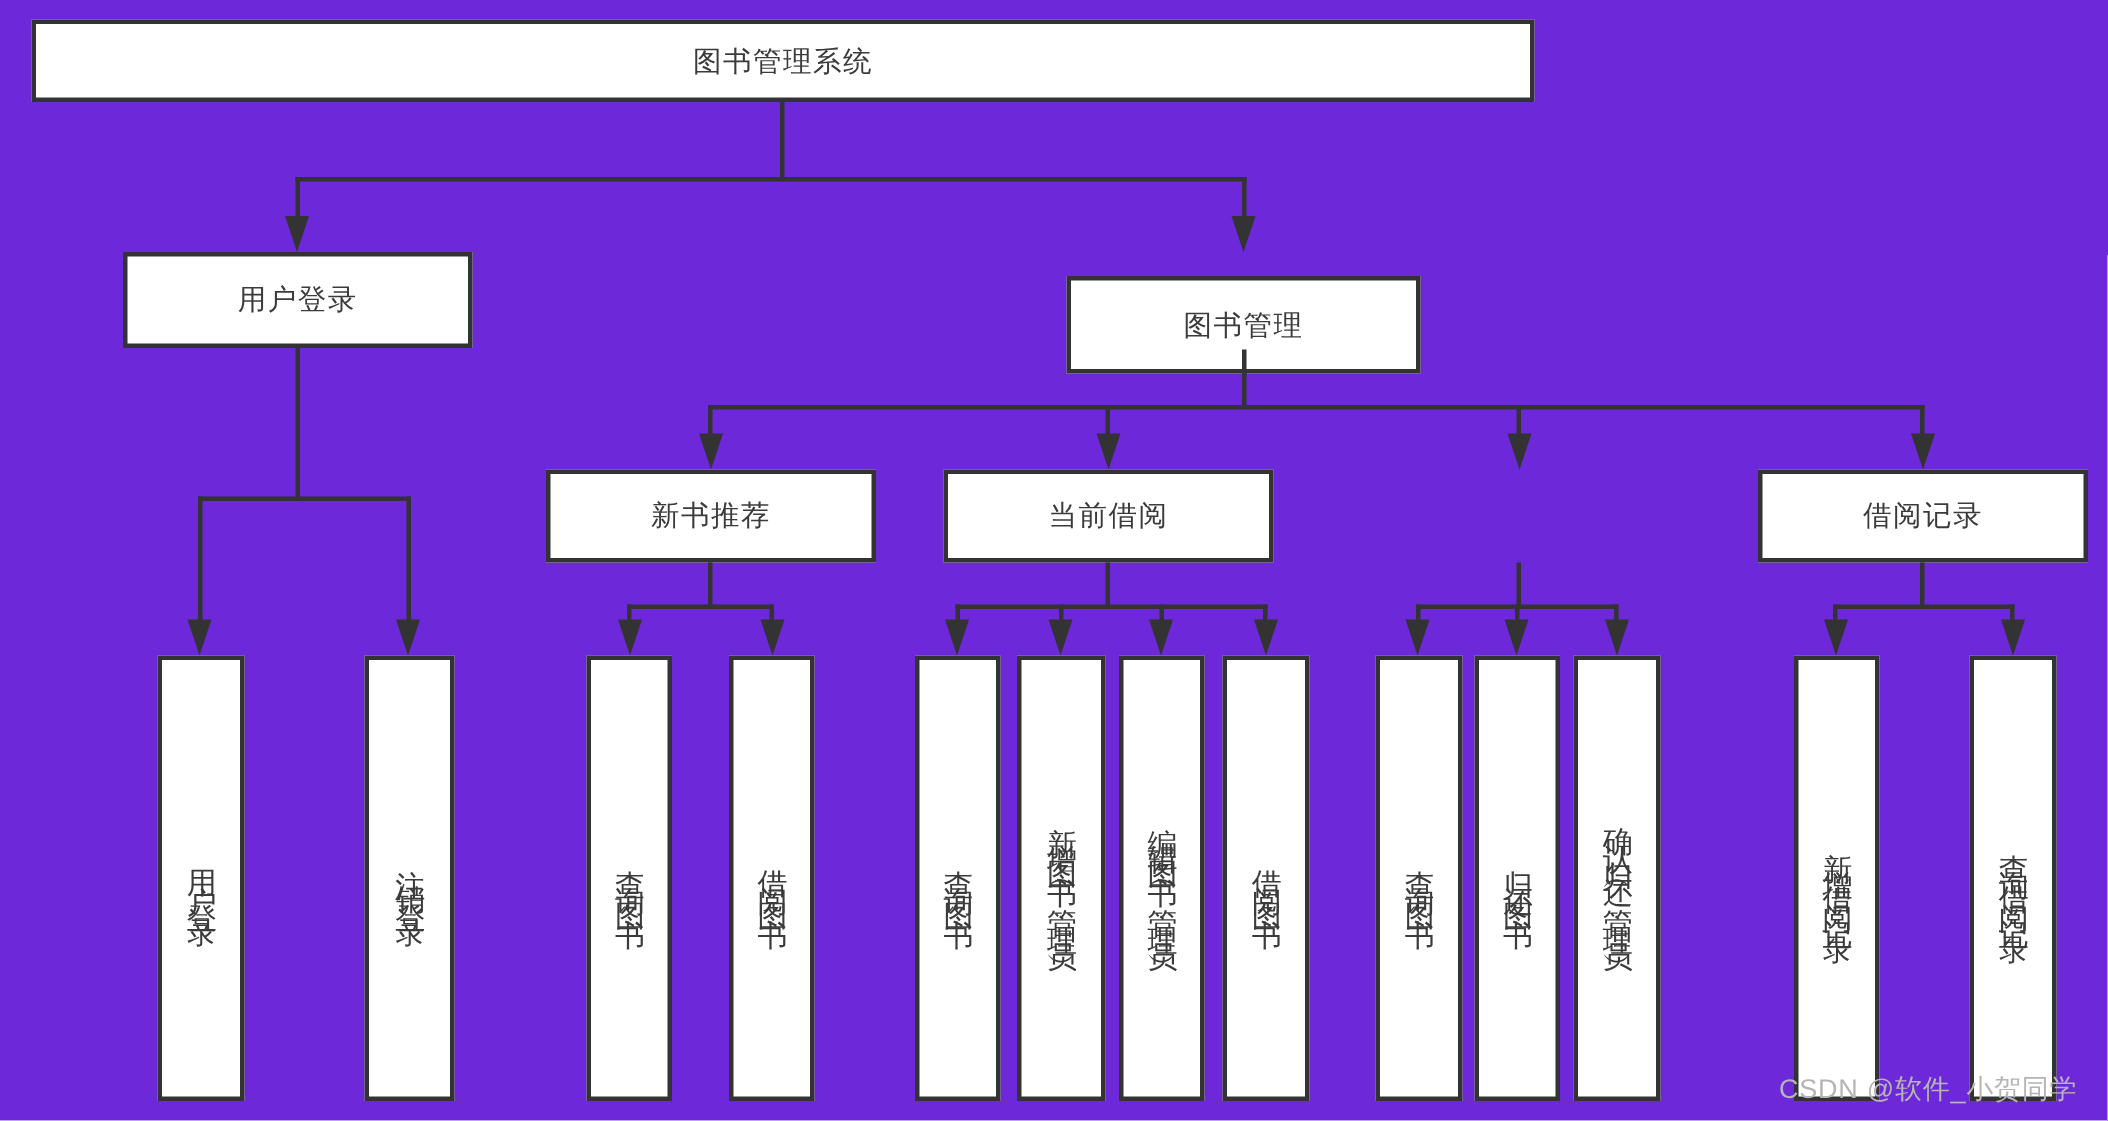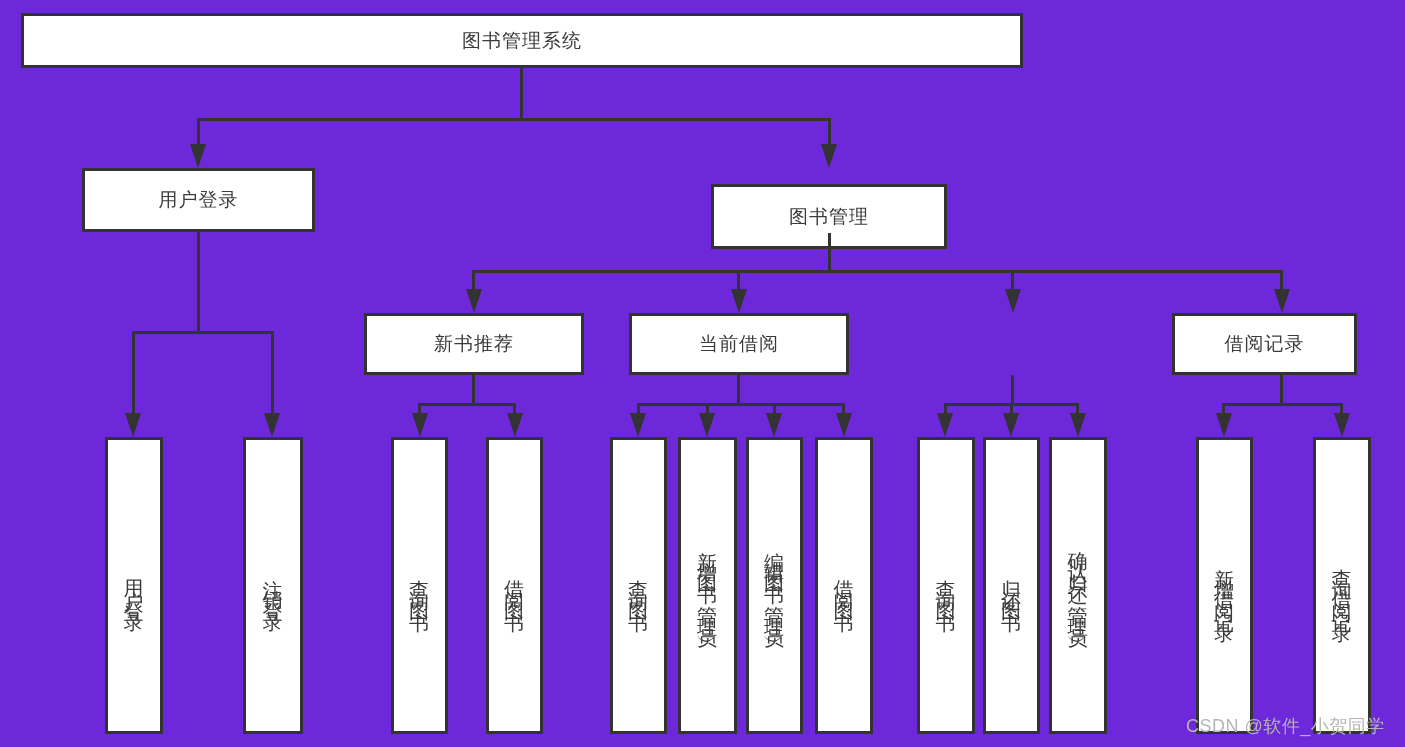--- a/index.html
+++ b/index.html
@@ -90,21 +90,21 @@
   <div class="tri" style="left:1005px;top:289px;"></div>
   <div class="vl" style="left:1280px;top:270px;height:21px;"></div>
   <div class="tri" style="left:1274px;top:289px;"></div>
 
   <div class="box" style="left:364px;top:313px;width:220px;height:62px;">
     <span>新书推荐</span>
   </div>
   <div class="box" style="left:629px;top:313px;width:220px;height:62px;">
     <span>当前借阅</span>
   </div>
-  <div class="box" style="left:1172px;top:313px;width:185px;height:62px;">
+  <div class="box" style="left:1172px;top:313px;width:220px;height:62px;">
     <span>借阅记录</span>
   </div>
 
   <div class="vl" style="left:472px;top:375px;height:30px;"></div>
   <div class="hl" style="left:418px;top:403px;width:98px;"></div>
   <div class="vl" style="left:418px;top:403px;height:12px;"></div>
   <div class="tri" style="left:412px;top:413px;"></div>
   <div class="vl" style="left:513px;top:403px;height:12px;"></div>
   <div class="tri" style="left:507px;top:413px;"></div>
 

